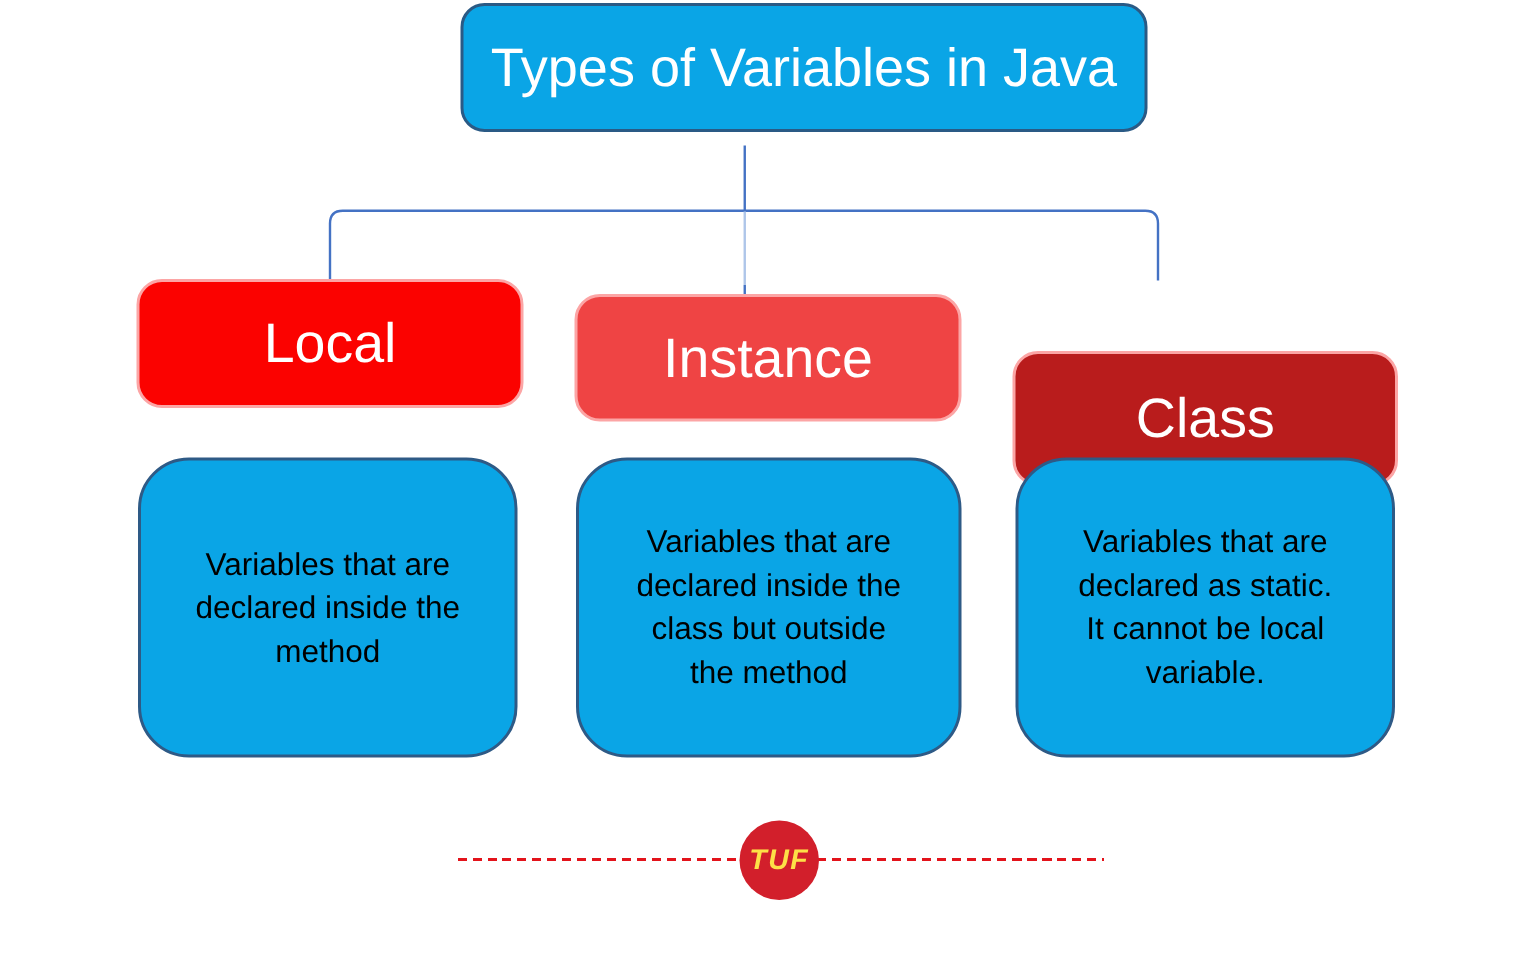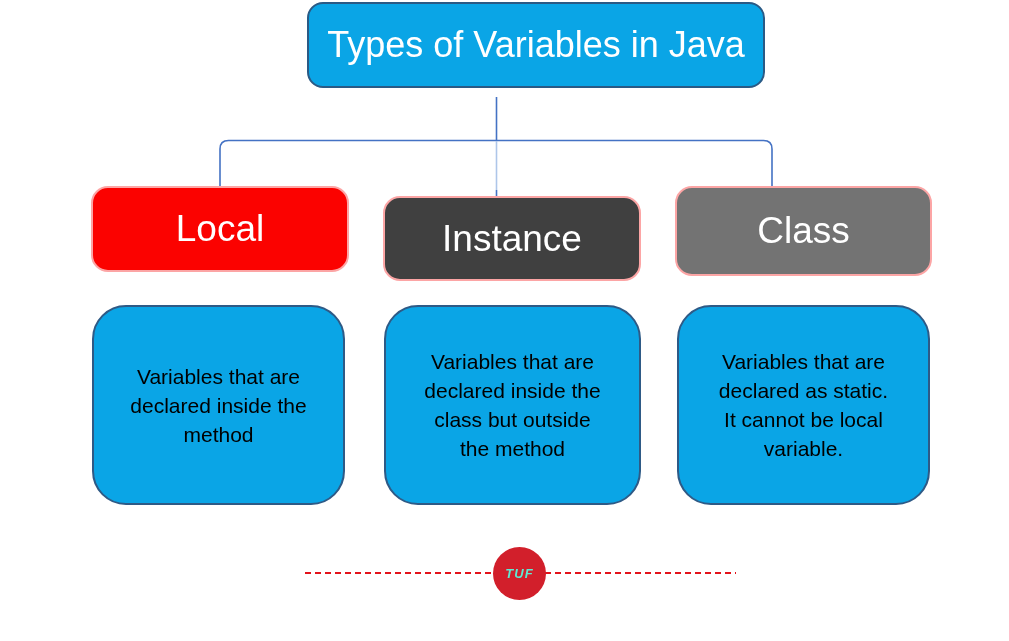--- a/index.html
+++ b/index.html
@@ -31,22 +31,22 @@
   svg.connectors { position:absolute; left:0; top:0; width:1009px; height:641px; pointer-events:none; }
   .divider {
     position:absolute; left:305px; top:572px; width:431px; height:2px;
     background:repeating-linear-gradient(90deg,#e3131b 0 6px,transparent 6px 10px);
   }
   .logo {
     position:absolute; left:493px; top:547px; width:53px; height:53px;
     border-radius:50%; display:flex; align-items:center; justify-content:center;
   }
   .logo span {
-    color:#5eead4; font-weight:bold; font-style:italic;
-    font-size:13px; letter-spacing:1px;
+    color:#fde047; font-weight:bold; font-style:italic;
+    font-size:19px; letter-spacing:1px;
   }
 </style>
 </head>
 <body>
 
 <div class="canvas">
 
   <svg class="connectors" viewBox="0 0 1009 641" xmlns="http://www.w3.org/2000/svg">
     <path d="M496.5 97 L496.5 140.5" stroke="#4472c4" stroke-width="1.6" fill="none"></path>
     <path d="M220 187 L220 149 Q220 140.5 228.5 140.5 L763.5 140.5 Q772 140.5 772 149 L772 187" stroke="#4472c4" stroke-width="1.6" fill="none"></path>
@@ -54,24 +54,24 @@
     <path d="M496.5 190 L496.5 196" stroke="#4472c4" stroke-width="1.6" fill="none"></path>
   </svg>
 
   <div class="box title-box" style="background-color: rgb(10, 165, 230);">
     <span>Types of Variables in Java</span>
   </div>
 
   <div class="box cat cat-local" style="background-color: rgb(251, 2, 0);">
     <span>Local</span>
   </div>
-  <div class="box cat cat-instance" style="background-color: #404040;">
+  <div class="box cat cat-instance" style="background-color: #ef4444;">
     <span>Instance</span>
   </div>
-  <div class="box cat cat-class" style="background-color: #737373;">
+  <div class="box cat cat-class" style="background-color: #b91c1c; margin-top: 48px;">
     <span>Class</span>
   </div>
 
   <div class="box desc desc-0" style="background-color: rgb(10, 165, 230);">
     <span>Variables that are
 declared inside the
 method</span>
   </div>
   <div class="box desc desc-1" style="background-color: rgb(10, 165, 230);">
     <span>Variables that are

